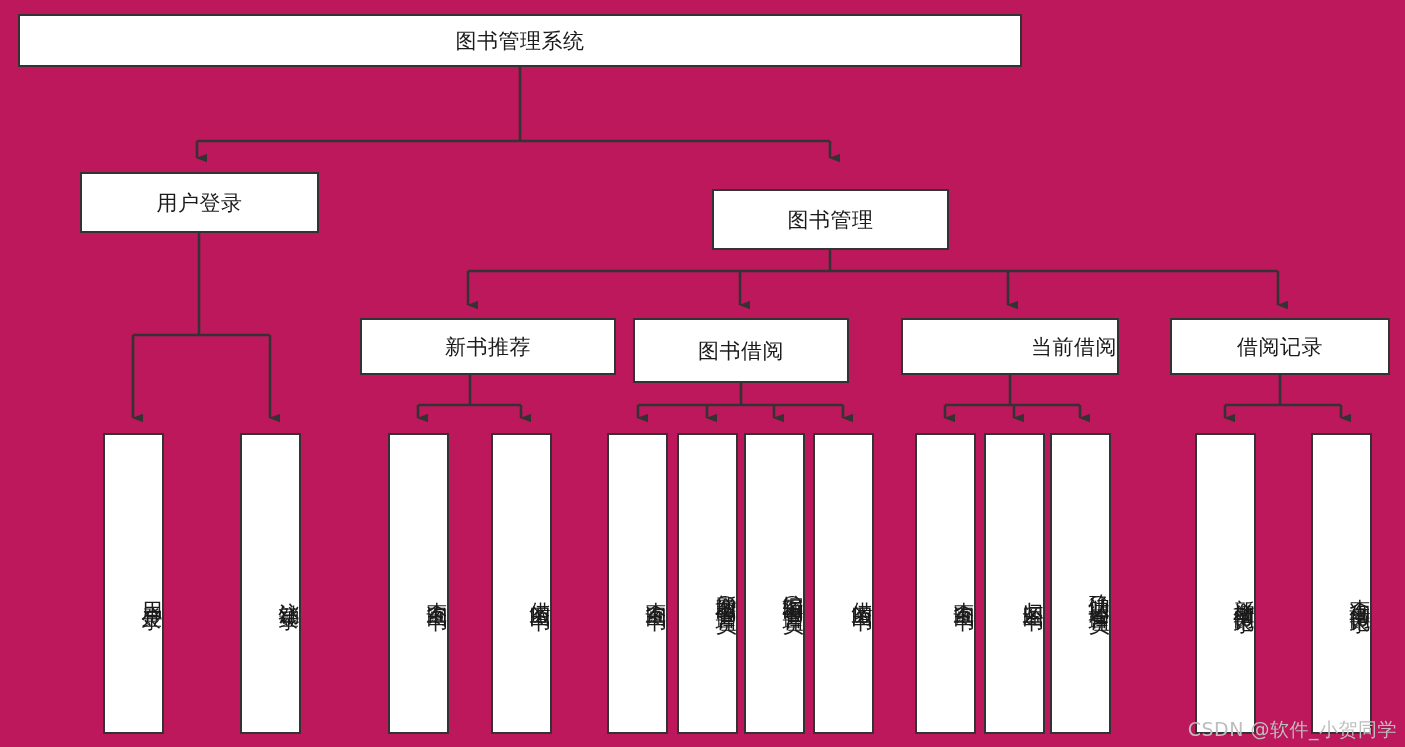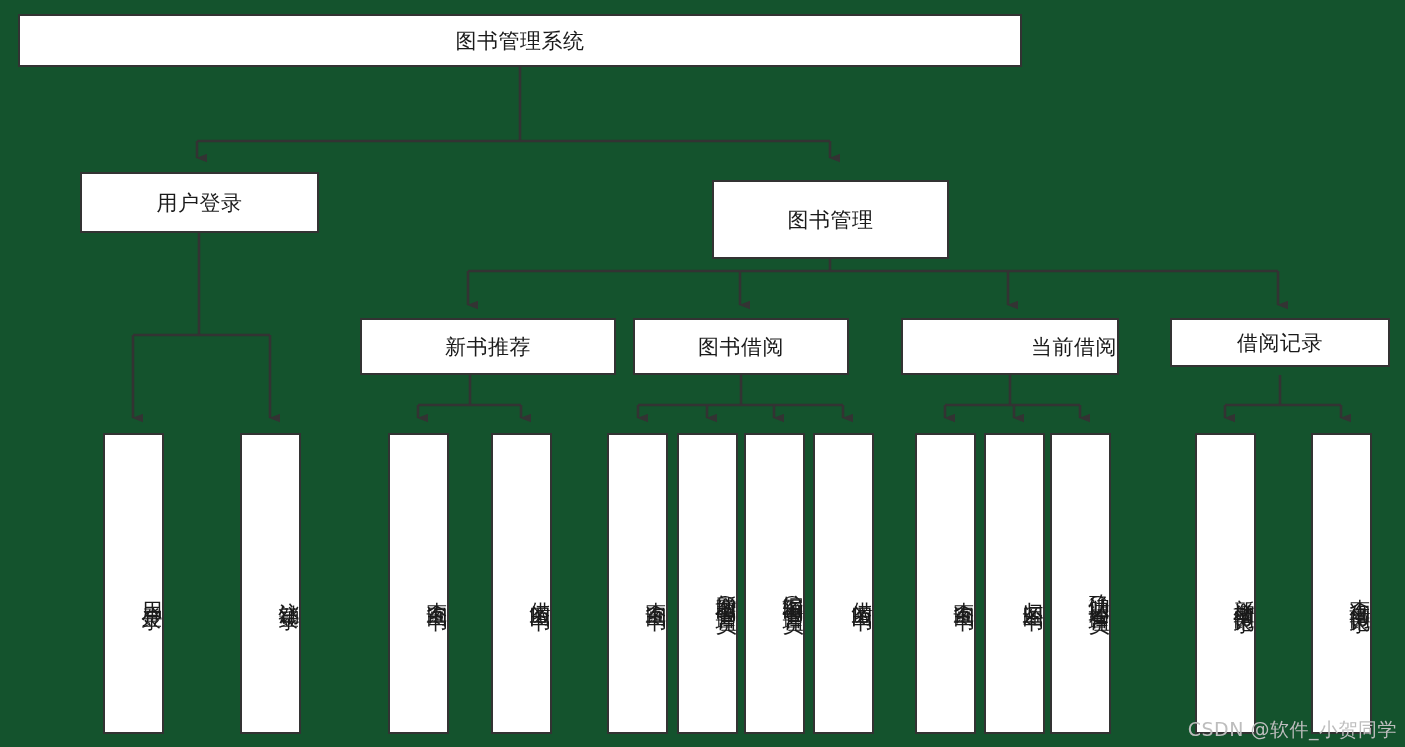--- a/index.html
+++ b/index.html
@@ -8,21 +8,21 @@
     padding: 0;
     background: #ffffff;
   }
   body {
     font-family: "DejaVu Sans", "Liberation Sans", sans-serif;
   }
   #diagram-root {
     position: relative;
     width: 1405px;
     height: 747px;
-    background: #14532d;
+    background: #be185d;
     overflow: hidden;
   }
   #edges-layer {
     position: absolute;
     left: 0;
     top: 0;
     width: 1405px;
     height: 747px;
     pointer-events: none;
   }
@@ -127,34 +127,34 @@
     </g>
   </svg>
 
   <div class="node horizontal" style="left:18px; top:14px; width:1004px; height:53px;">
     <span class="node-label">图书管理系统</span>
   </div>
 
   <div class="node horizontal" style="left:80px; top:172px; width:239px; height:61px;">
     <span class="node-label">用户登录</span>
   </div>
-  <div class="node horizontal" style="left:712px; top:180px; width:237px; height:79px;">
+  <div class="node horizontal" style="left:712px; top:189px; width:237px; height:61px;">
     <span class="node-label">图书管理</span>
   </div>
 
   <div class="node horizontal" style="left:360px; top:318px; width:256px; height:57px;">
     <span class="node-label">新书推荐</span>
   </div>
-  <div class="node horizontal" style="left:633px; top:318px; width:216px; height:57px;">
+  <div class="node horizontal" style="left:633px; top:318px; width:216px; height:65px;">
     <span class="node-label">图书借阅</span>
   </div>
   <div class="node horizontal" style="left:901px; top:318px; width:218px; height:57px;justify-content:flex-end;">
     <span class="node-label">当前借阅</span>
   </div>
-  <div class="node horizontal" style="left:1170px; top:318px; width:220px; height:49px;">
+  <div class="node horizontal" style="left:1170px; top:318px; width:220px; height:57px;">
     <span class="node-label">借阅记录</span>
   </div>
 
   <div class="node vertical" style="left:103px; top:433px; width:61px; height:301px;">
     <span class="node-label">用户登录</span>
   </div>
   <div class="node vertical" style="left:240px; top:433px; width:61px; height:301px;">
     <span class="node-label">注销登录</span>
   </div>
 

